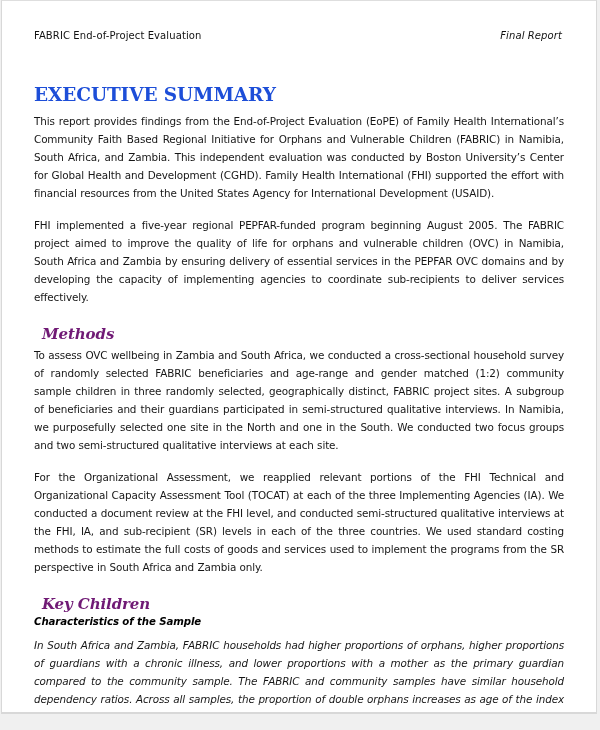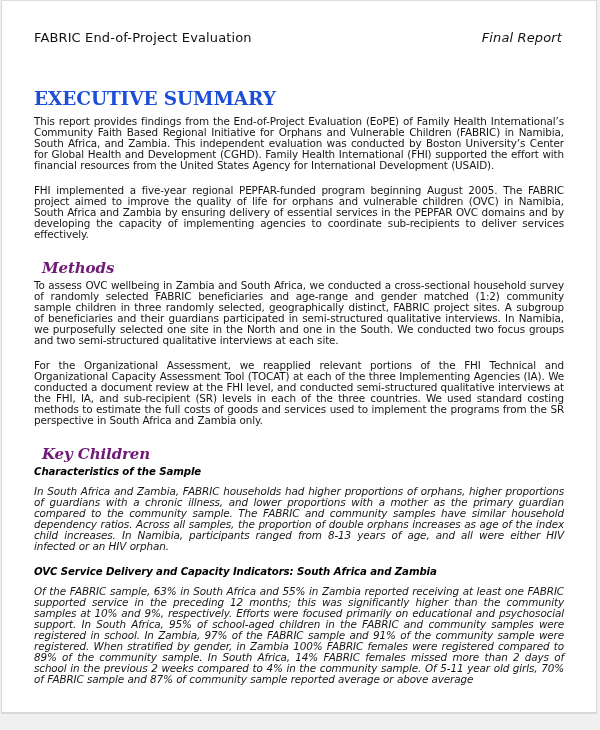--- a/index.html
+++ b/index.html
@@ -32,21 +32,21 @@
     box-sizing: border-box;
     width: 100%;
   }
 
   
   .doc-header {
     display: flex;
     justify-content: space-between;
     align-items: flex-start;
     padding-top: 29px;
-    font-size: 13px;
+    font-size: 10px;
     color: #111111;
     letter-spacing: 0.01em;
     gap: 8px;
   }
   .doc-header .hdr-left {
     font-family: "DejaVu Sans", sans-serif;
     font-weight: 400;
   }
   .doc-header .hdr-right {
     font-family: "DejaVu Sans", sans-serif;
@@ -82,21 +82,21 @@
     font-size: 10.2px;
     color: #000000;
     margin: 3px 0 0 0;
     letter-spacing: -0.1px;
   }
 
   
   p.body-text {
     font-family: "DejaVu Sans", sans-serif;
     font-size: 10.4px;
-    line-height: 11px;
+    line-height: 18px;
     color: #161616;
     text-align: justify;
     margin: 0 0 14px 0;
     letter-spacing: -0.12px;
     word-spacing: 0.02em;
   }
   p.body-text.tight {
     margin-bottom: 0;
   }
   p.body-text.after-head {

